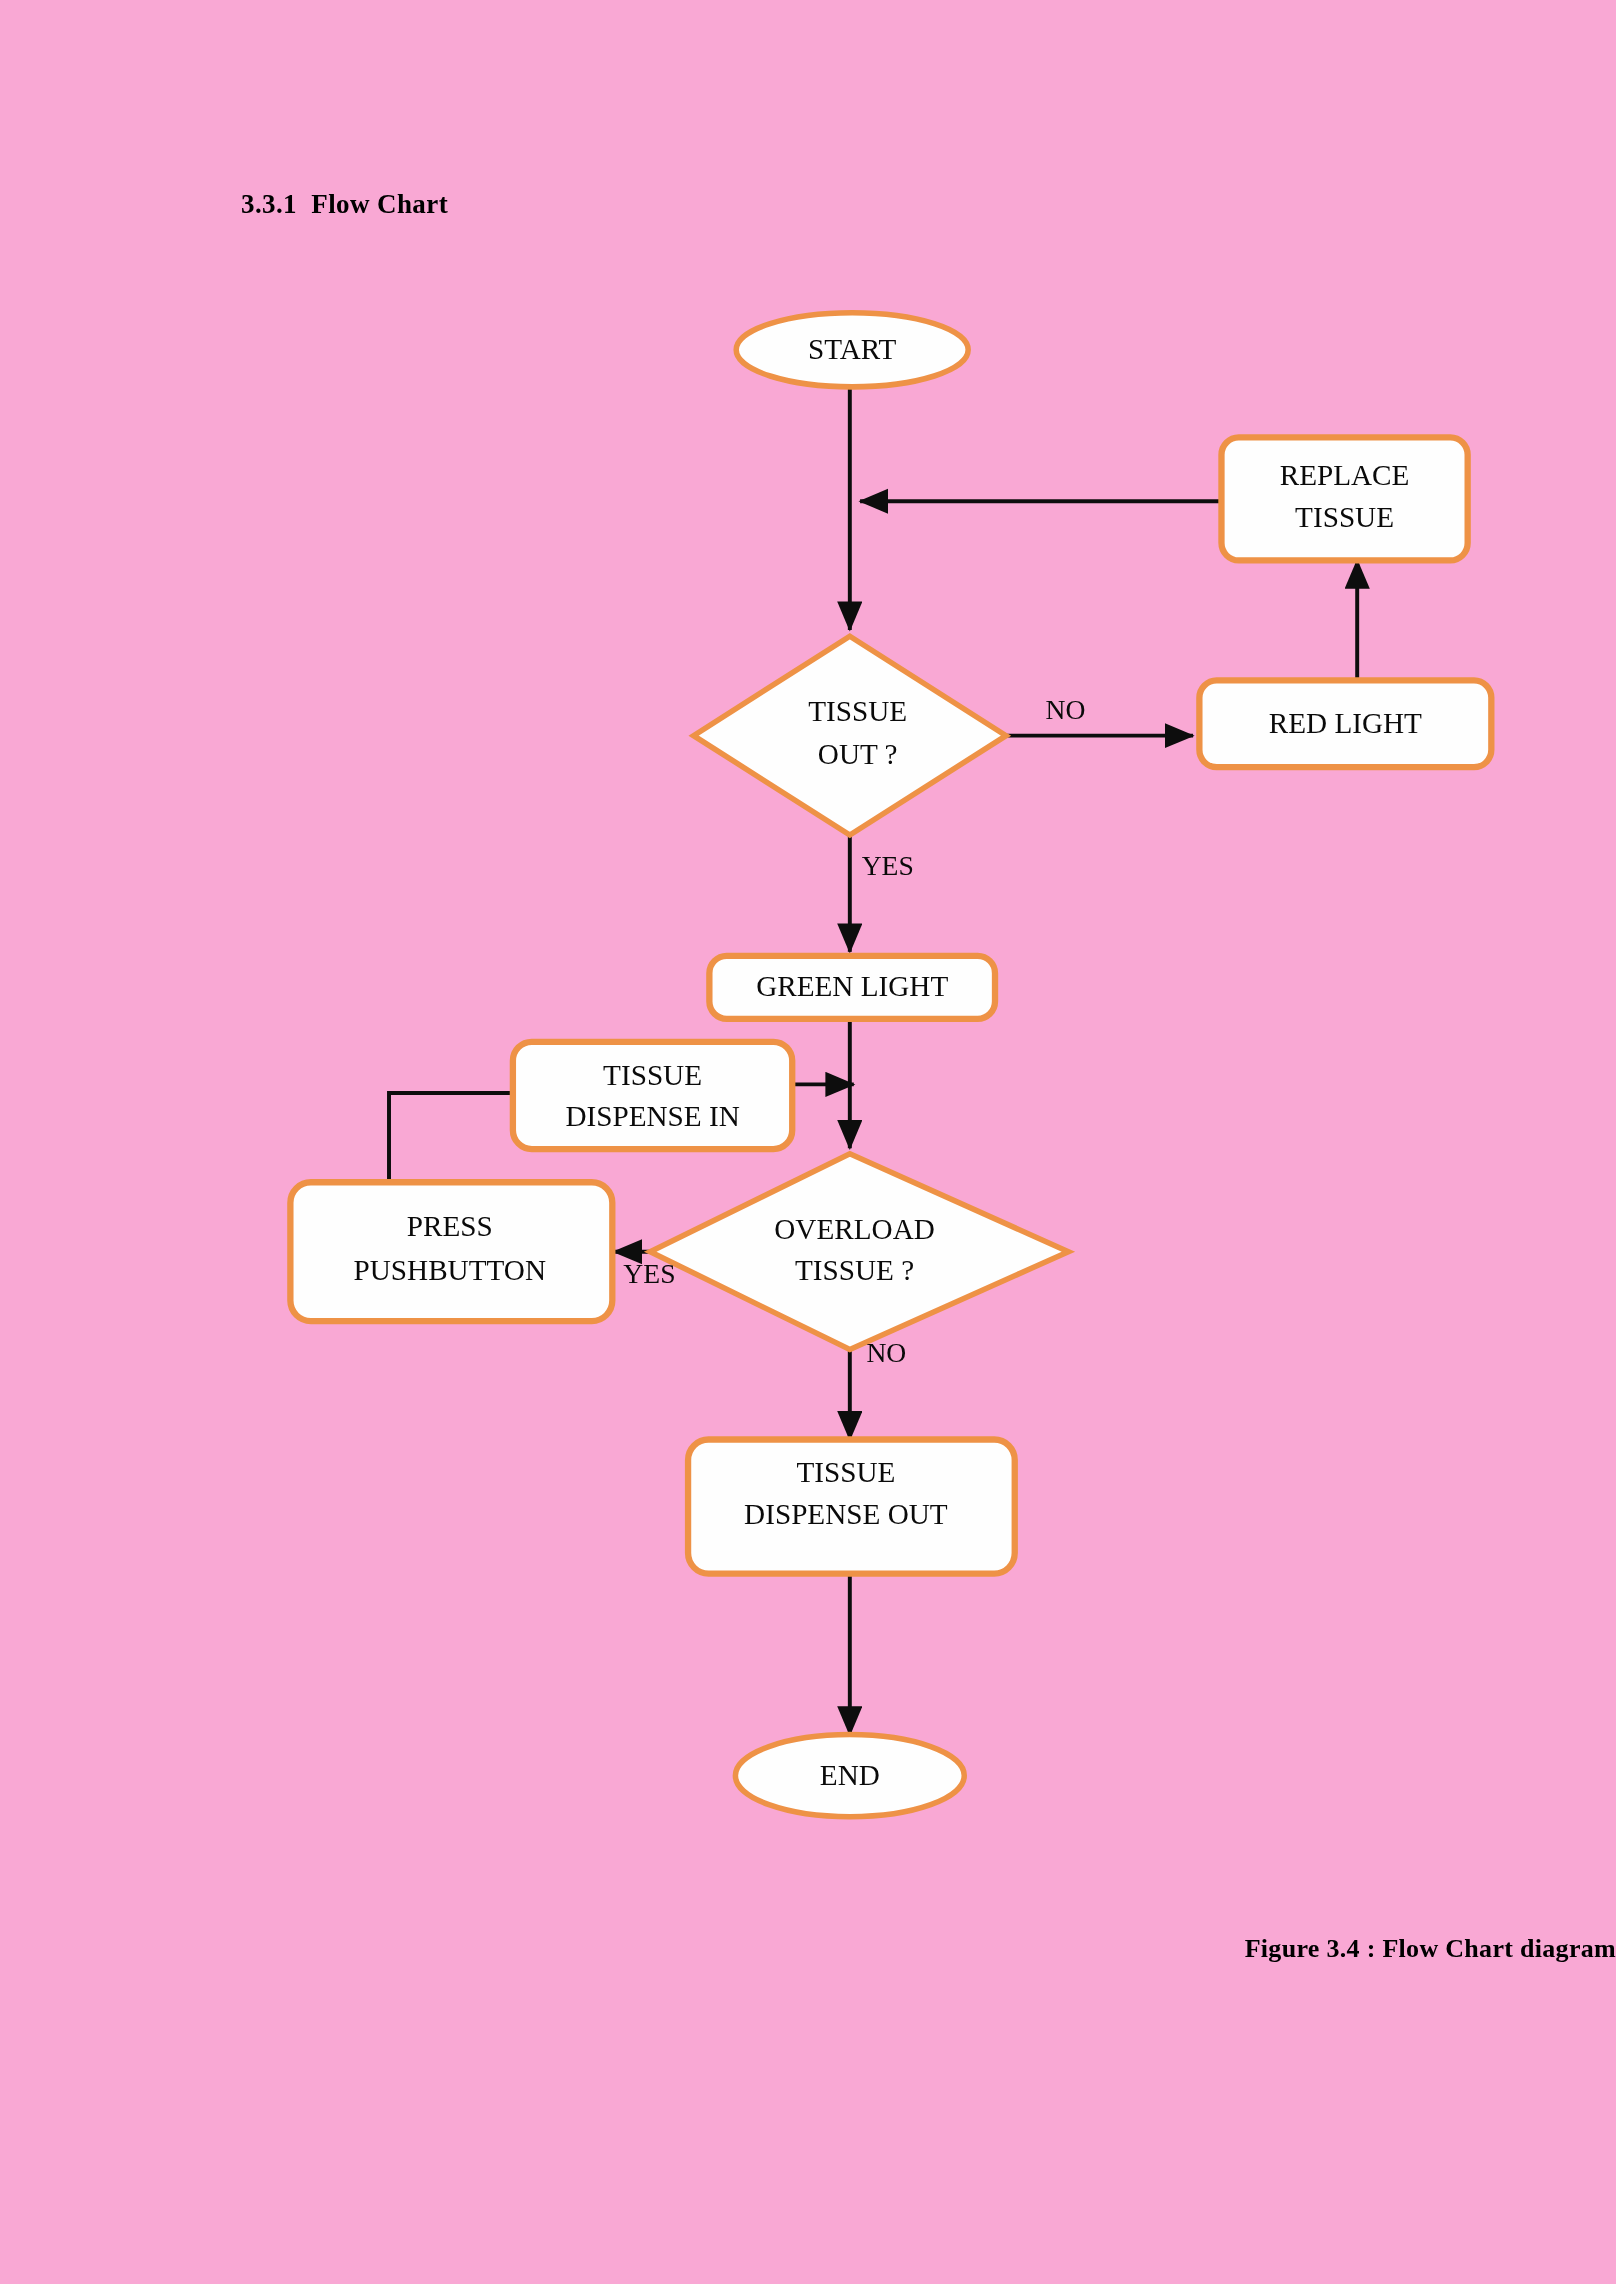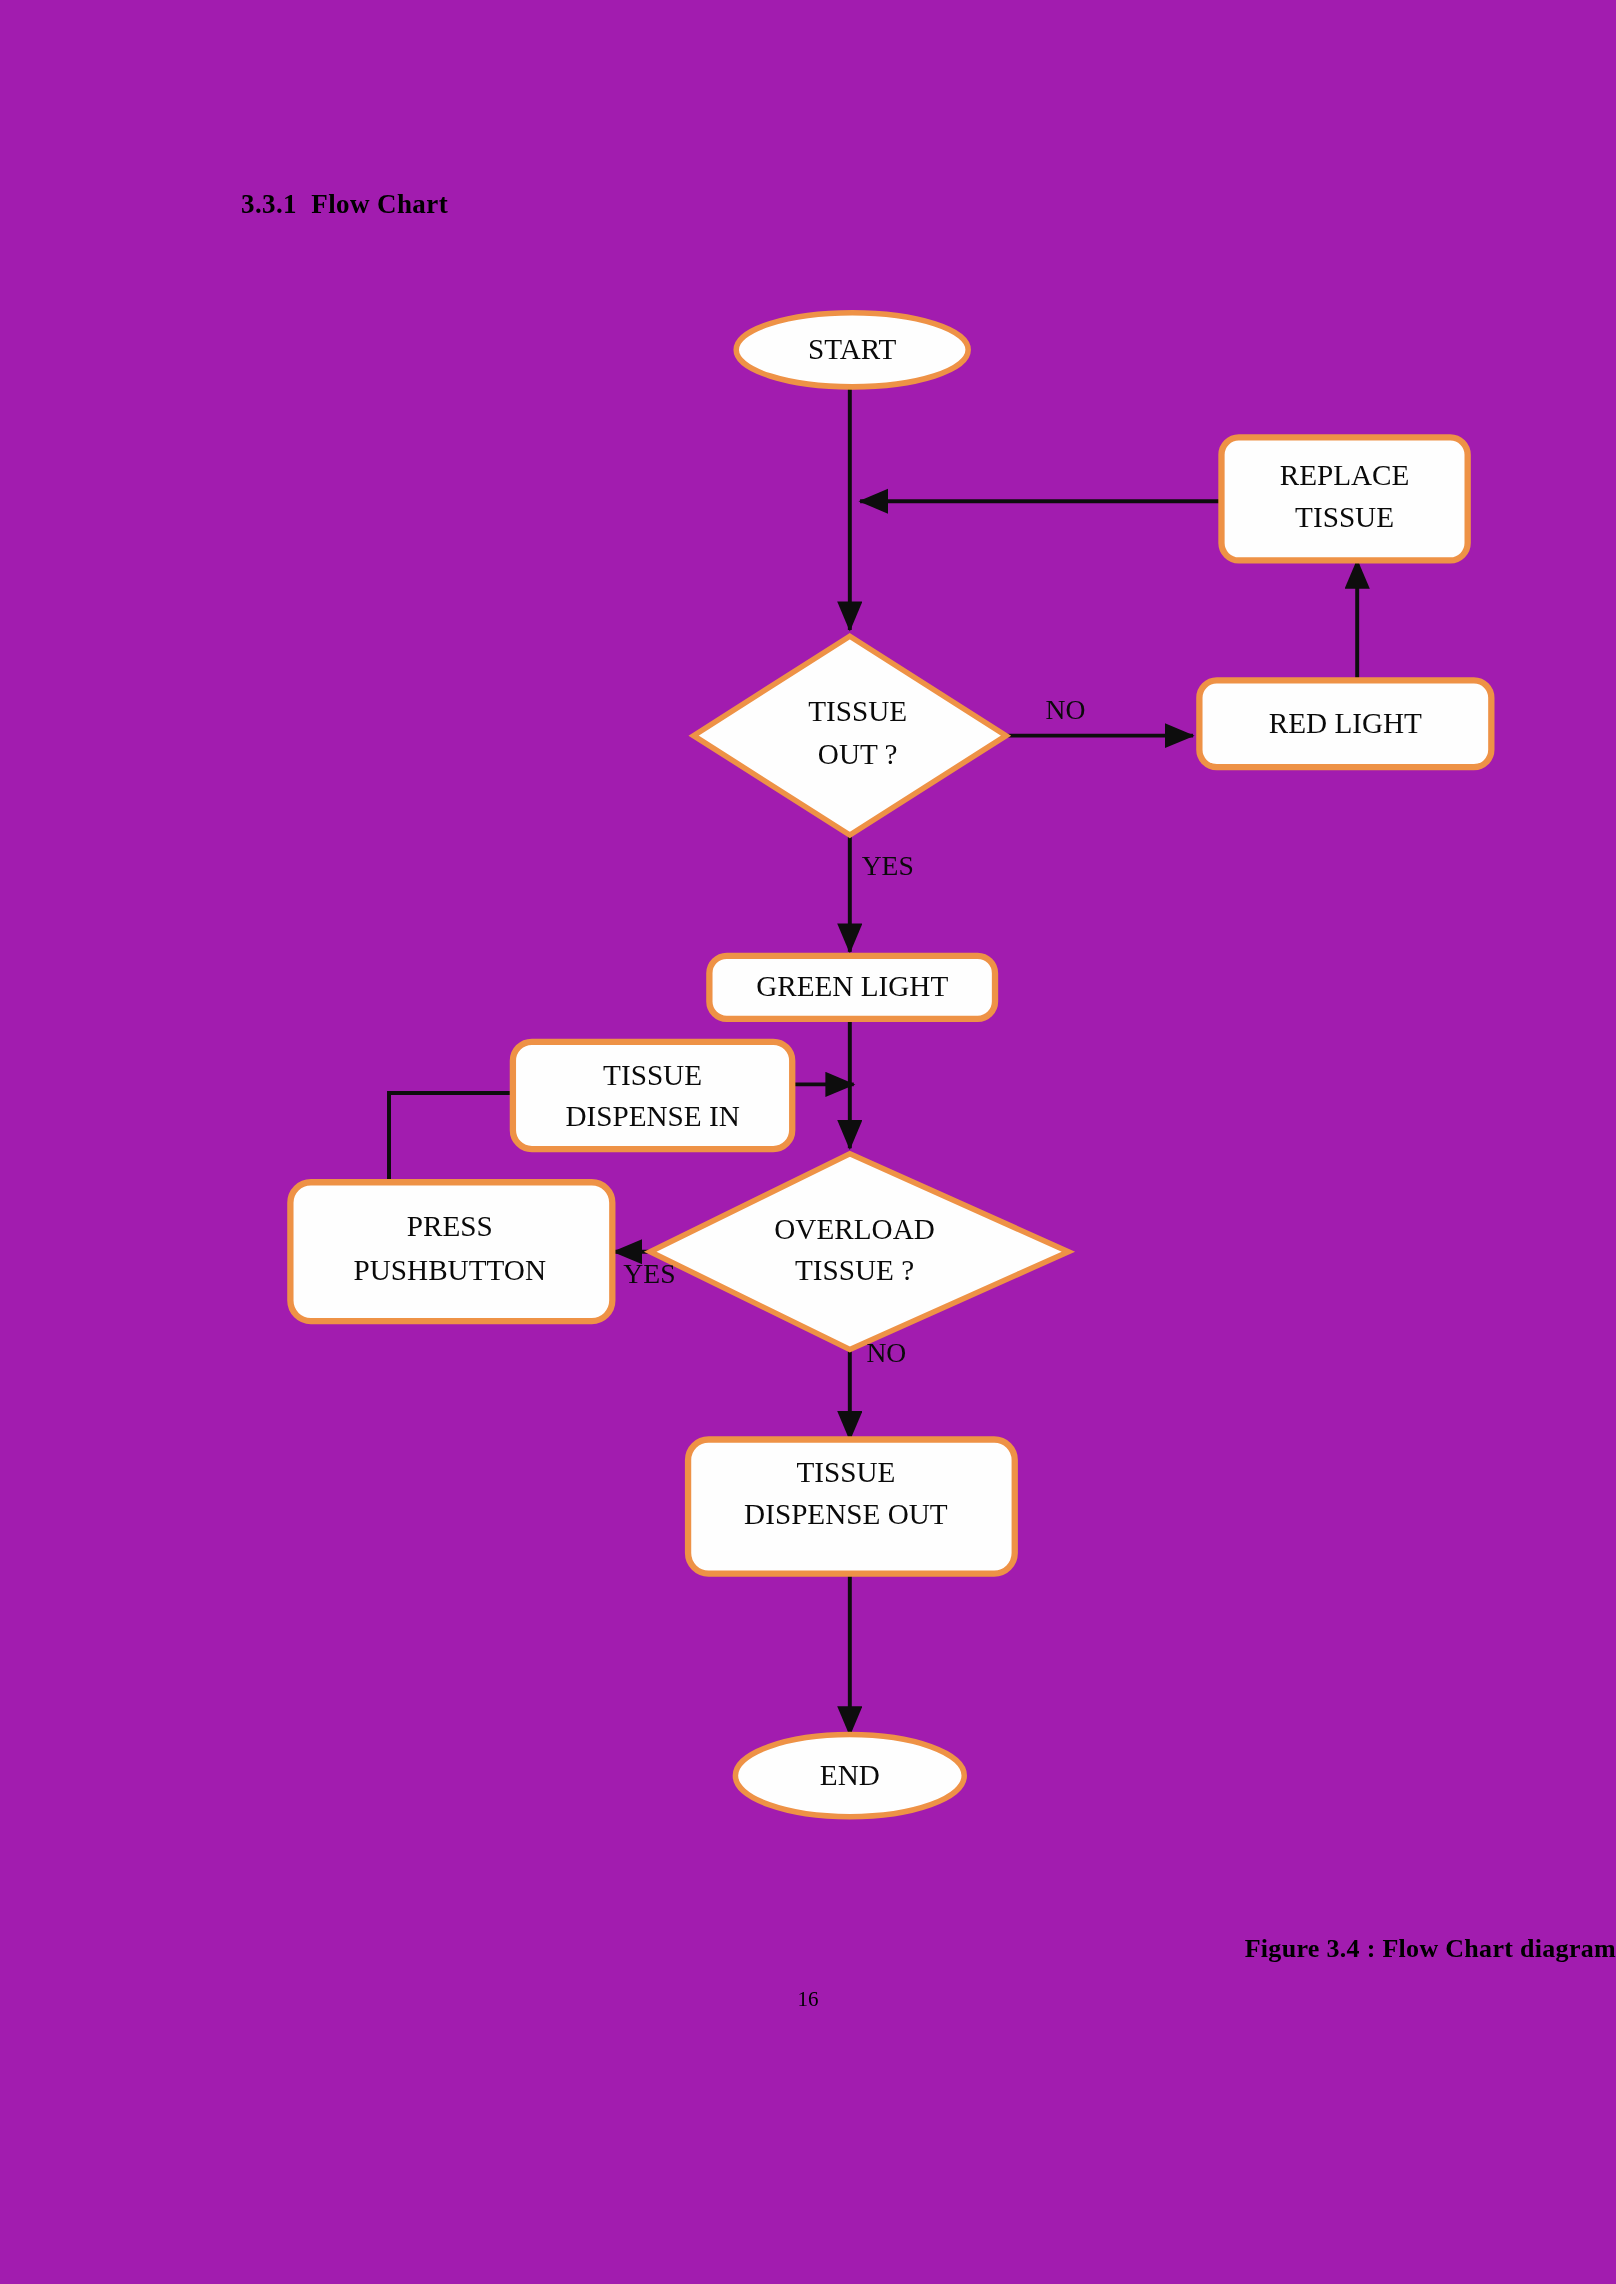--- a/index.html
+++ b/index.html
@@ -11,21 +11,21 @@
     width: 1616px;
     height: 2284px;
     position: relative;
     font-family: "Liberation Serif", "DejaVu Serif", serif;
     color: #000000;
     overflow: hidden;
   }
   .page {
     position: absolute;
     inset: 0;
-    background: #a21caf;
+    background: #f9a8d4;
     text-decoration: underline;
   }
   #section-heading {
     position: absolute;
     left: 241px;
     top: 189px;
     font-size: 27px;
     font-weight: bold;
     letter-spacing: 0.4px;
     white-space: pre;
@@ -182,16 +182,15 @@
       <text class="edge-label" x="1092" y="1100" text-anchor="start">YES</text>
 
       <text class="edge-label" x="790" y="1618" text-anchor="start">YES</text>
 
       <text class="edge-label" x="1098" y="1718" text-anchor="start">NO</text>
     </g>
   </svg>
 
   <div id="figure-caption">Figure 3.4 : Flow Chart diagram</div>
 
-  <div id="page-number">16</div>
 
 </div>
 
 
 </body></html>

